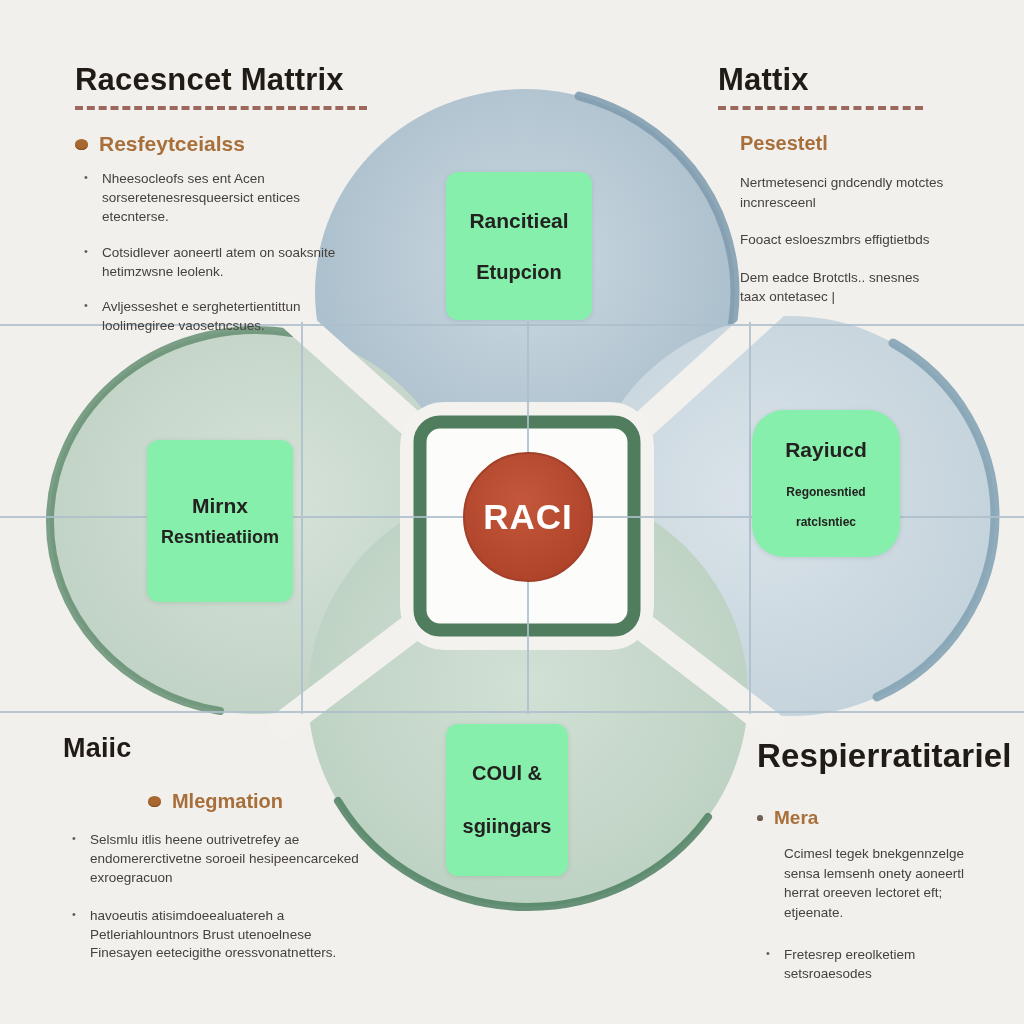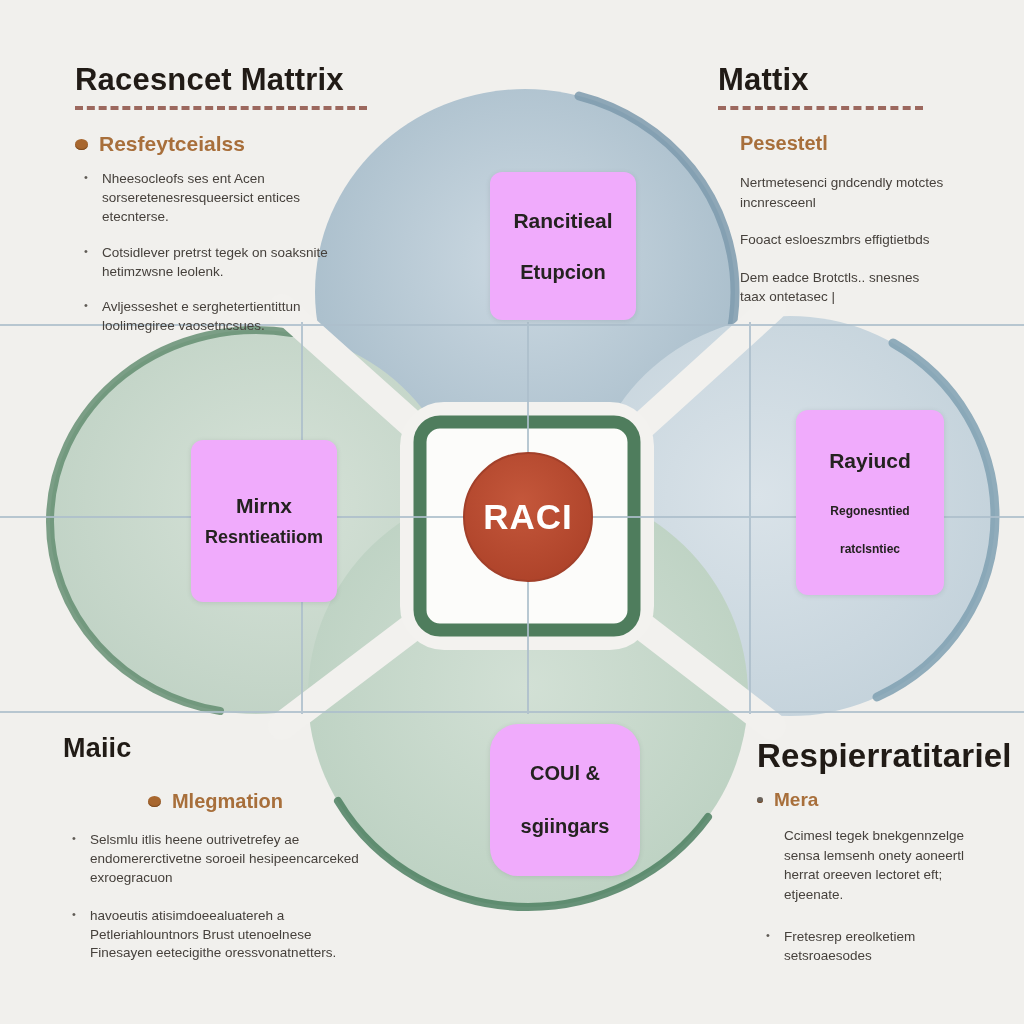--- a/index.html
+++ b/index.html
@@ -19,49 +19,49 @@
   .bl{left:63px;top:733px;width:305px;}
   .bl h1{font-size:27px;}
   .br{left:757px;top:737px;width:260px;}
   .br h1{font-size:33px;}
 
   .heading{display:flex;align-items:center;gap:11px;margin-top:22px;
            color:#a86f3b;font-size:21px;font-weight:bold;}
   .heading .dot{width:13px;height:11px;border-radius:50%;
                 background:#a8672f;box-shadow:inset 0 -1px 1px #7c4a20;flex:0 0 auto;}
   .heading.nodot{margin-left:22px;font-size:20px;}
-  .heading.small{font-size:19px;margin-top:14px;}
+  .heading.small{font-size:19px;margin-top:32px;}
   .heading.small .dot{width:6px;height:6px;background:#6a645e;}
 
   ul.bullets{list-style:none;margin:14px 0 0 0;padding:0;}
   ul.bullets li{position:relative;padding-left:27px;font-size:13.5px;line-height:1.4;
                 margin-bottom:17px;color:#46413c;}
   ul.bullets li::before{content:"•";position:absolute;left:9px;top:0;
                         font-size:11px;color:#5f5a55;}
   .tl ul.bullets li{width:262px;}
   .bl ul.bullets li{width:275px;margin-bottom:19px;}
 
   .para{font-size:13.5px;line-height:1.45;color:#46413c;margin:18px 0 0 22px;width:205px;}
   .br .para{margin:15px 0 8px 27px;width:212px;}
   .br ul.bullets li{width:190px;margin-top:24px;}
 
   
-  .card{position:absolute;background:#f0abfc;border-radius:12px;
+  .card{position:absolute;background:#86efac;border-radius:12px;
         box-shadow:0 1px 5px rgba(60,70,70,.14);
         display:flex;flex-direction:column;align-items:center;justify-content:center;
-        text-align:center;color:#242220;margin-left:44px;}
+        text-align:center;color:#242220;}
   .card .l1{font-weight:bold;font-size:21px;}
   .card .l2{font-weight:bold;font-size:20px;}
   .card.card-top{left:446px;top:172px;width:146px;height:148px;gap:28px;}
   .card.card-left{left:147px;top:440px;width:146px;height:162px;gap:9px;text-align:right;}
   .card.card-left .l2{font-size:18px;}
-  .card.card-right{left:752px;top:410px;width:148px;height:185px;gap:24px;}
+  .card.card-right{left:752px;top:410px;width:148px;height:147px;gap:16px;border-radius:32px;}
   .card.card-right .l2,.card.card-right .l3{font-size:12px;font-weight:600;line-height:1.15;}
   .card.card-right .l1{margin-bottom:8px;}
-  .card.card-bottom{left:446px;top:724px;width:150px;height:152px;gap:30px;border-radius:28px;}
+  .card.card-bottom{left:446px;top:724px;width:122px;height:152px;gap:30px;}
   .card.card-bottom .l1,.card.card-bottom .l2{font-size:20px;}
 
   
   .raci-label{position:absolute;left:462px;top:488px;width:132px;height:58px;
               display:flex;align-items:center;justify-content:center;
               color:#ffffff;font-weight:bold;font-size:35px;letter-spacing:1px;}
 </style>
 </head>
 <body>
 
@@ -129,21 +129,21 @@
 
   <div class="block tl">
     <h1>Racesncet Mattrix</h1>
     <hr class="rule" style="width:292px;">
     <div class="heading">
       <span class="dot"></span>
       <span>Resfeytceialss</span>
     </div>
     <ul class="bullets">
       <li>Nheesocleofs ses ent Acen sorseretenesresqueersict entices etecnterse.</li>
-      <li>Cotsidlever pretrst tegek on soaksnite hetimzwsne leolenk.</li>
+      <li>Cotsidlever aoneertl atem on soaksnite hetimzwsne leolenk.</li>
       <li>Avljesseshet e serghetertientittun loolimegiree vaosetncsues.</li>
     </ul>
   </div>
 
   <div class="block tr">
     <h1>Mattix</h1>
     <hr class="rule" style="width:205px;">
     <div class="heading nodot">
       <span>Pesestetl</span>
     </div>

